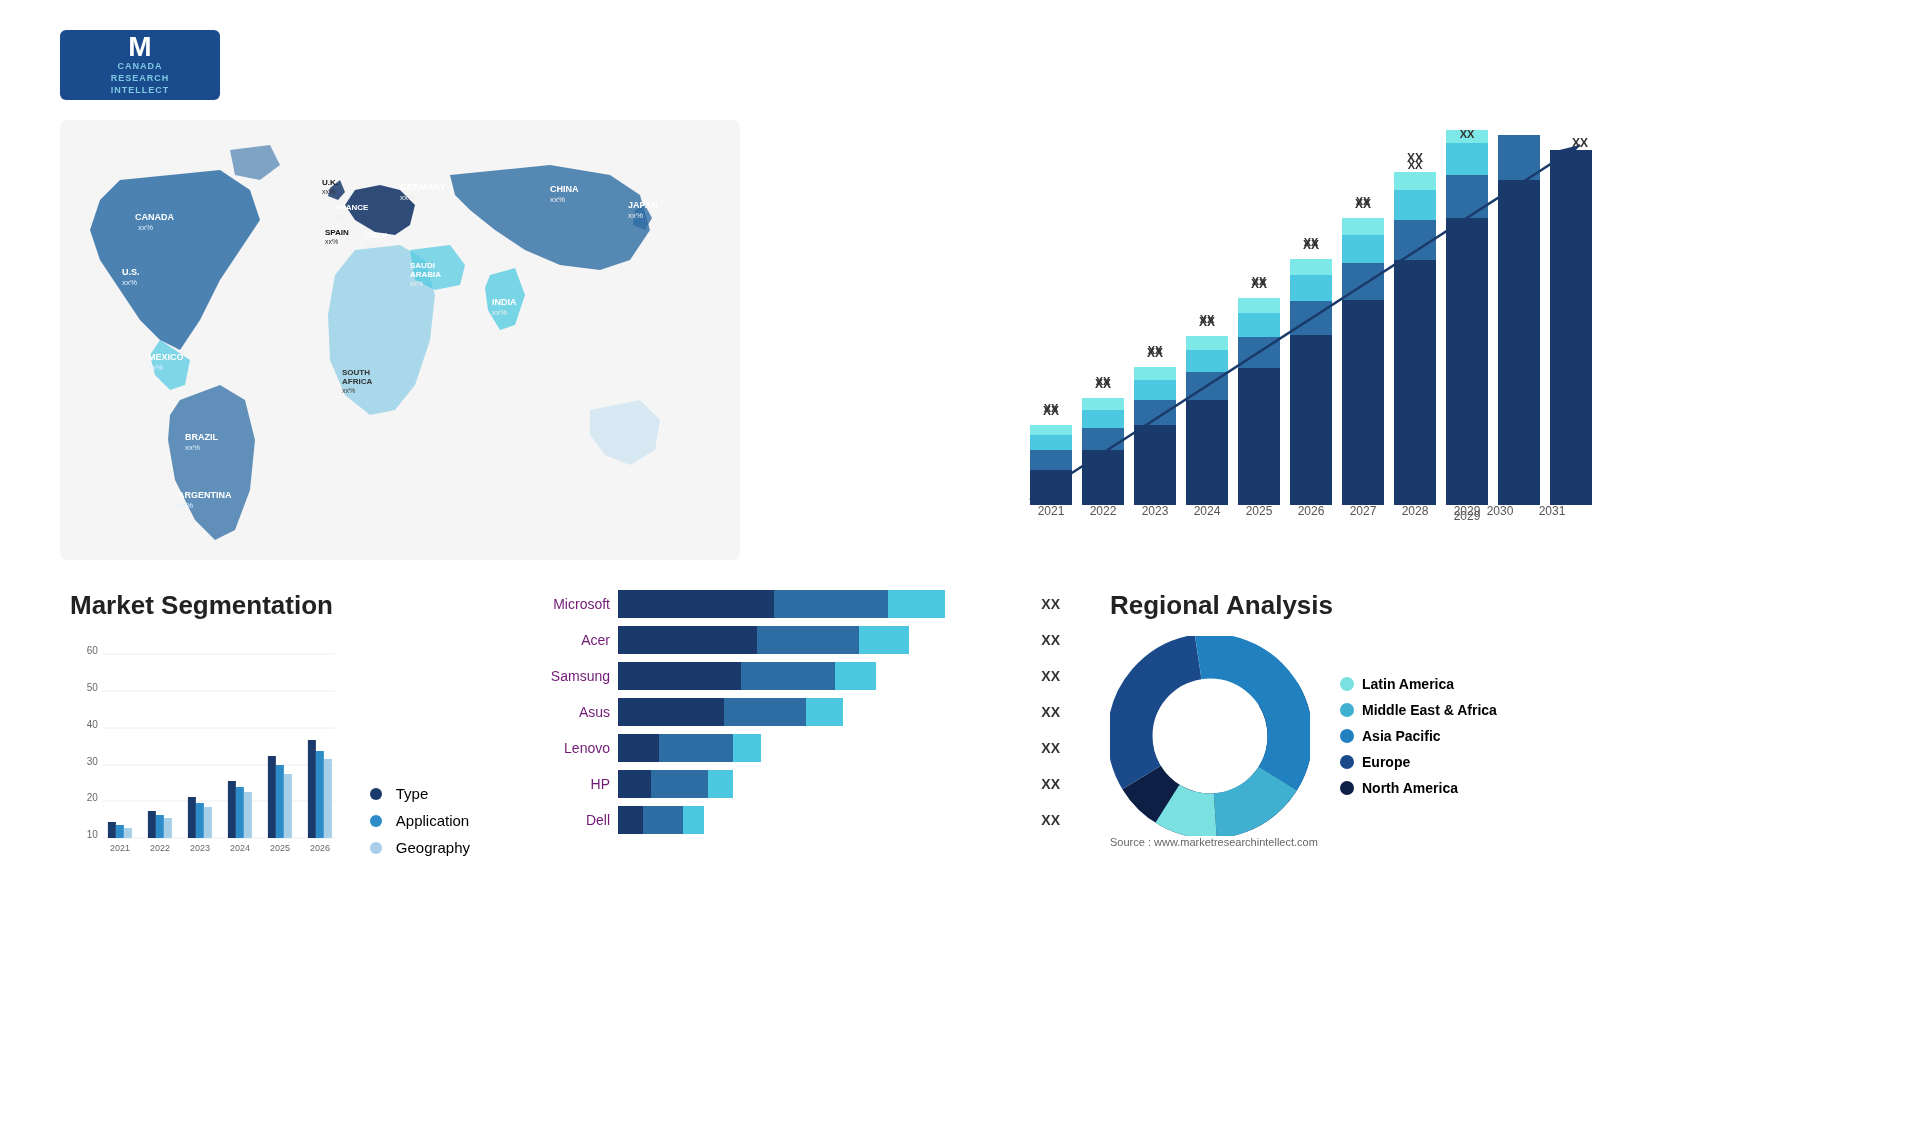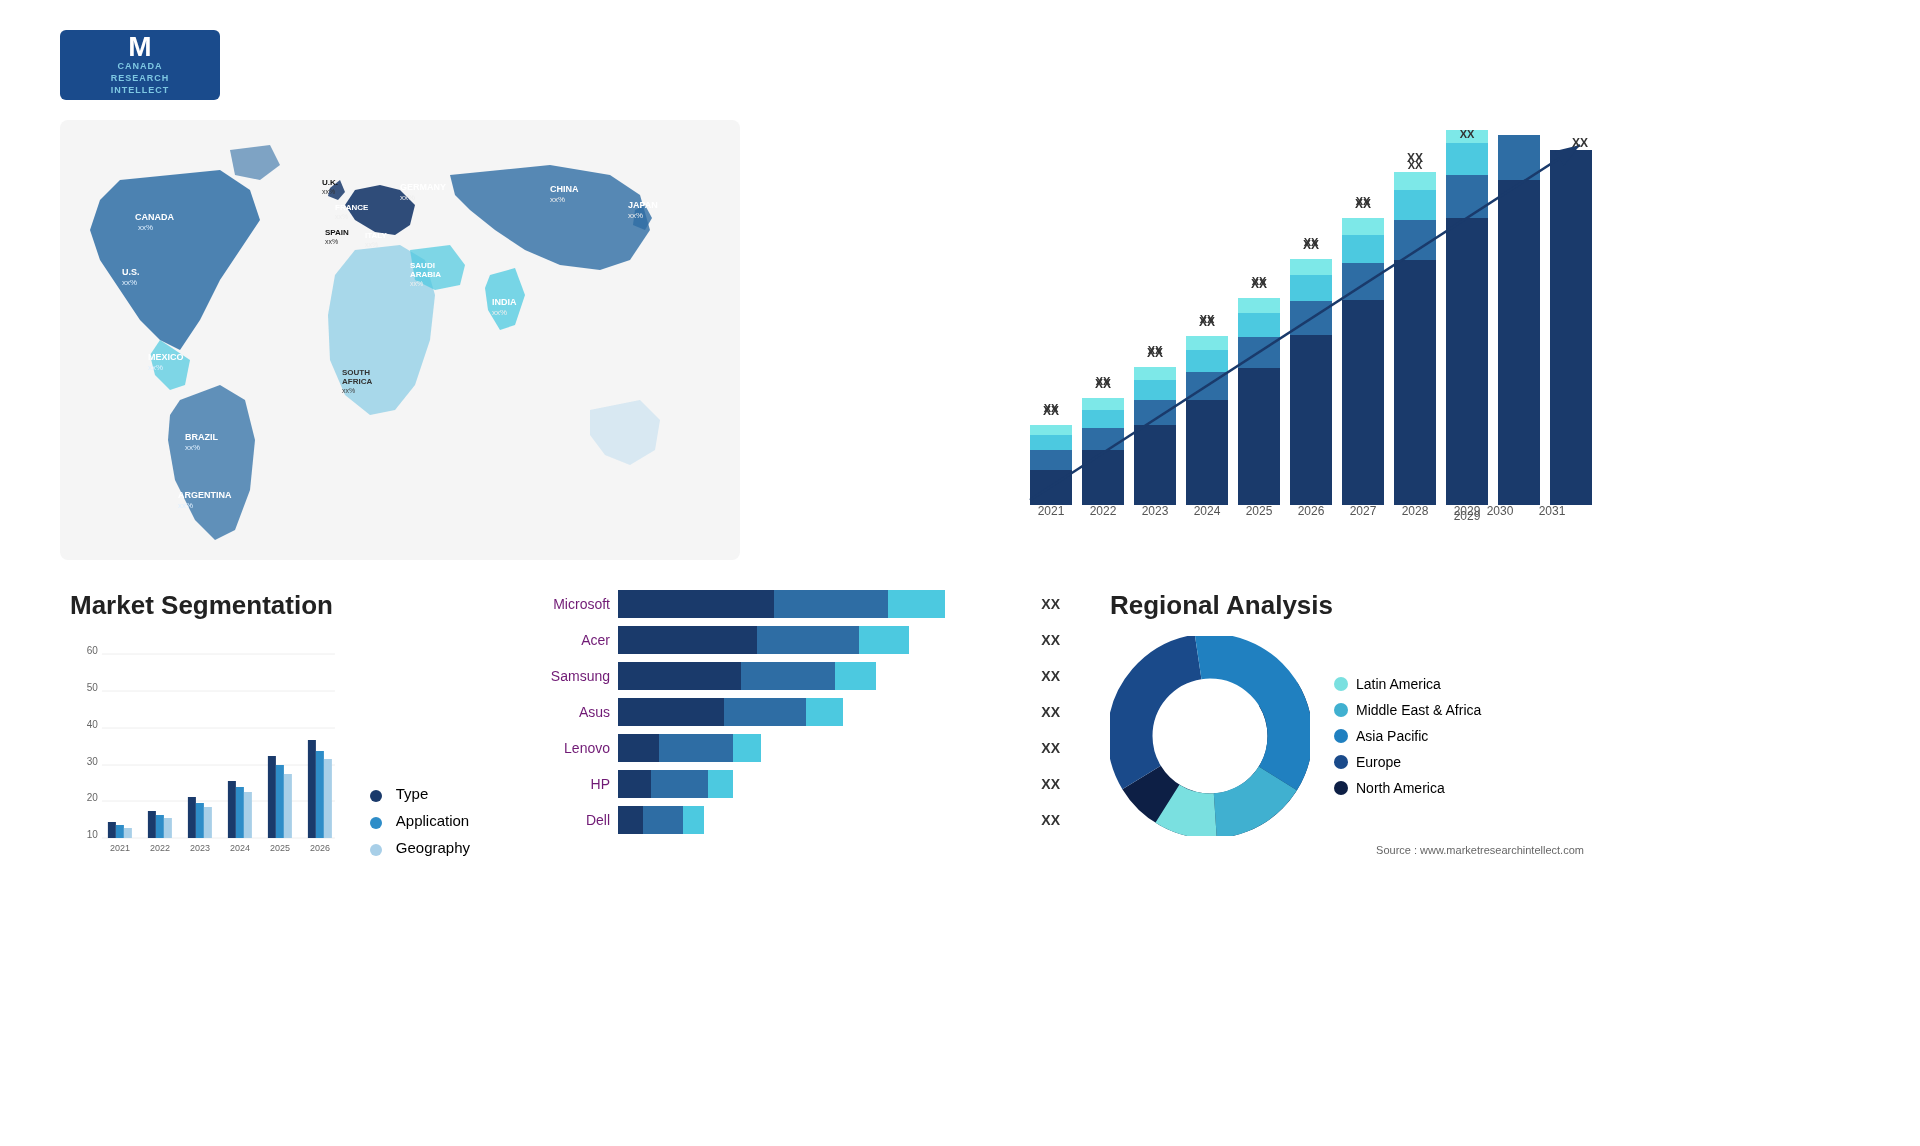--- a/index.html
+++ b/index.html
@@ -121,21 +121,21 @@
 
     .seg-legend {
       display: flex;
       flex-direction: column;
       gap: 10px;
       justify-content: center;
     }
 
     .legend-item {
       display: flex;
-      align-items: flex-end;
+      align-items: center;
       gap: 14px;
       font-size: 15px;
     }
 
     .legend-dot {
       width: 12px;
       height: 12px;
       border-radius: 50%;
     }
 
@@ -194,21 +194,22 @@
     }
 
     
     .regional-section {
       padding: 0 10px;
     }
 
     .donut-area {
       display: flex;
       align-items: center;
-      gap: 24px;
+      gap: 30px;
+      font-weight: bold;
     }
 
     .donut-wrap {
       position: relative;
       width: 200px;
       height: 200px;
       flex-shrink: 0;
     }
 
     .regional-legend {
@@ -227,22 +228,21 @@
     .reg-legend-dot {
       width: 14px;
       height: 14px;
       border-radius: 50%;
       flex-shrink: 0;
     }
 
     .source-text {
       font-size: 11px;
       color: #666;
-      text-align: center;
-      margin-top: 8px;
+      text-align: left;
     }
   </style>
 </head>
 <body>
 
 <div class="page-container">
 
   <div class="header">
     <div class="logo-box">
       <div class="logo-m">M</div>

